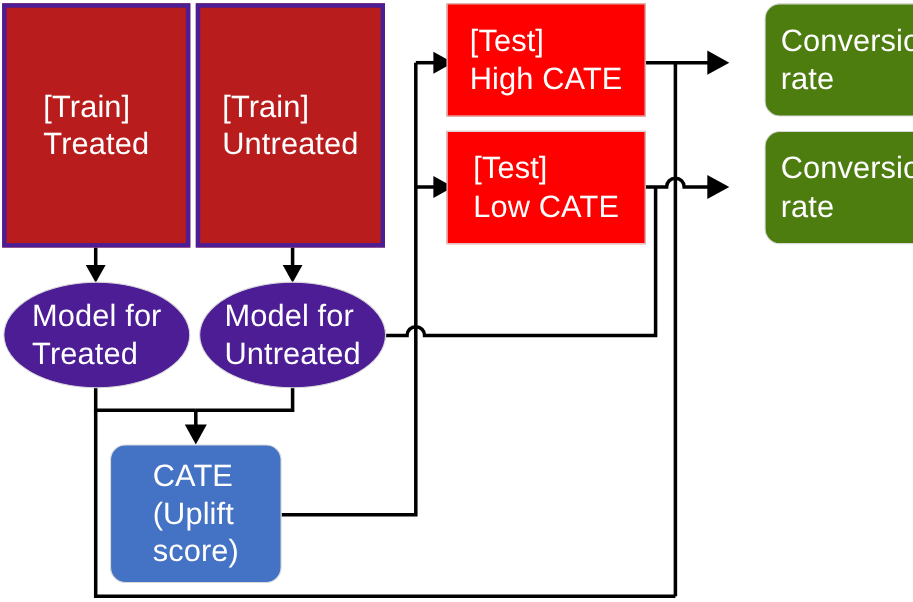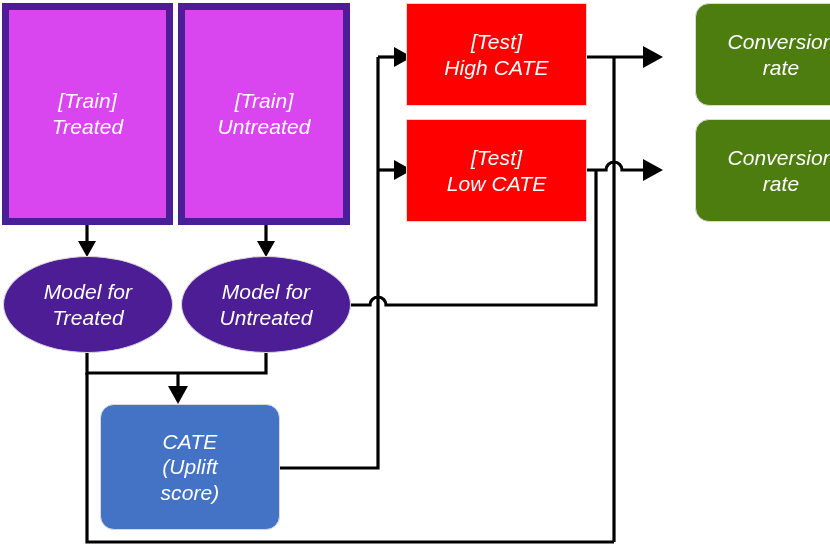--- a/index.html
+++ b/index.html
@@ -13,33 +13,32 @@
     height: 547px;
     background: #ffffff;
     overflow: hidden;
     font-family: "Liberation Sans", sans-serif;
   }
   .node {
     position: absolute;
     display: flex;
     align-items: center;
     justify-content: center;
-    text-align: center;
+    text-align: left;
     color: #ffffff;
-    font-size: 21px;
+    font-size: 28px;
     line-height: 1.22;
     letter-spacing: 0.1px;
     box-sizing: border-box;
     white-space: pre-line;
     user-select: none;
-    font-style: italic;
   }
   .rect-blue {
-    background: #d946ef;
-    border: 7px solid #4c1d95;
+    background: #b91c1c;
+    border: 4px solid #4c1d95;
   }
   .ellipse-blue {
     background: #4c1d95;
     border: 1px solid #d9d9d9;
     border-radius: 50%;
   }
   .round-blue {
     background: #4472c4;
     border: 1px solid #d9d9d9;
     border-radius: 14px;
@@ -131,21 +130,21 @@
 
   <div class="node rect-blue" style="left:178px; top:3px; width:172px; height:222px;">[Train]
 Untreated</div>
 
   <div class="node ellipse-blue" style="left:3px; top:256px; width:170px; height:97px;">Model for
 Treated</div>
 
   <div class="node ellipse-blue" style="left:181px; top:256px; width:170px; height:97px;">Model for
 Untreated</div>
 
-  <div class="node round-blue" style="left:100px; top:404px; width:180px; height:126px;">CATE
+  <div class="node round-blue" style="left:100px; top:404px; width:156px; height:126px;">CATE
 (Uplift
 score)</div>
 
   <div class="node rect-red" style="left:406px; top:3px; width:181px; height:103px;">[Test]
 High CATE</div>
 
   <div class="node rect-red" style="left:406px; top:119px; width:181px; height:103px;">[Test]
 Low CATE</div>
 
   <div class="node round-red" style="left:655px; top:3px; width:172px; height:103px;">Conversion

